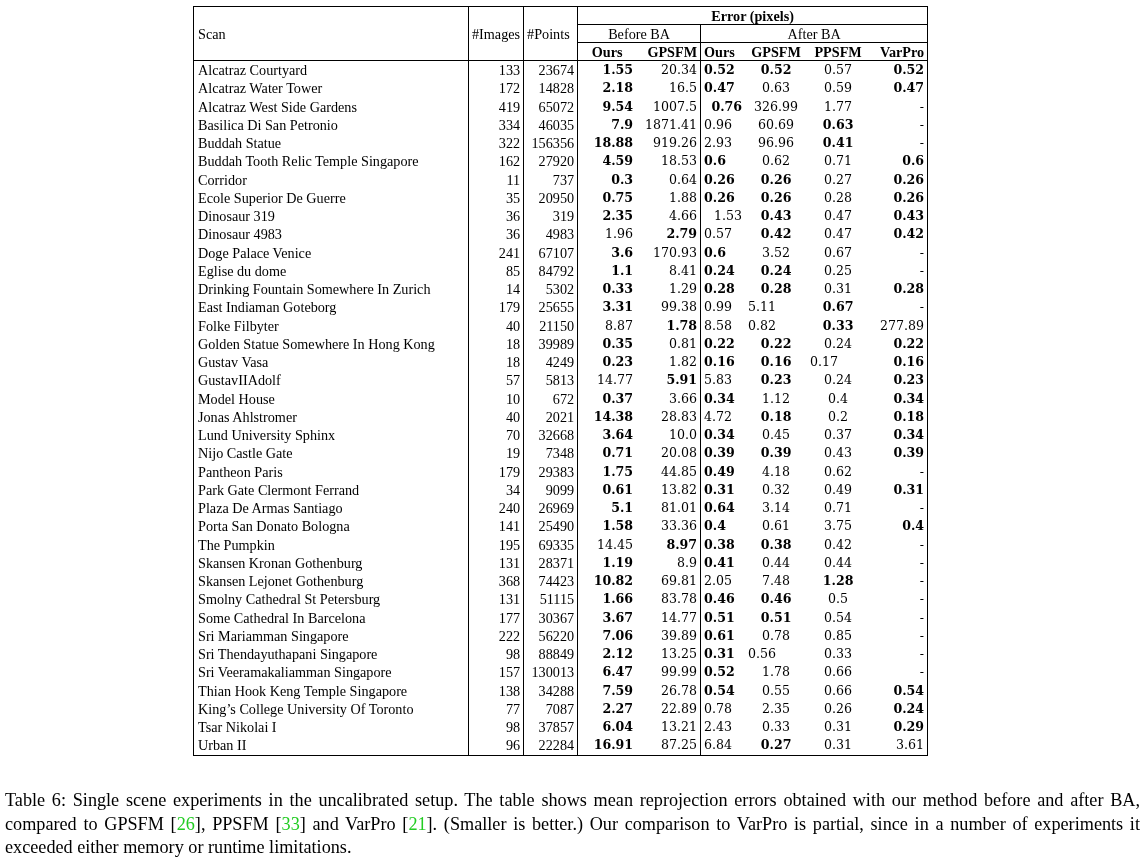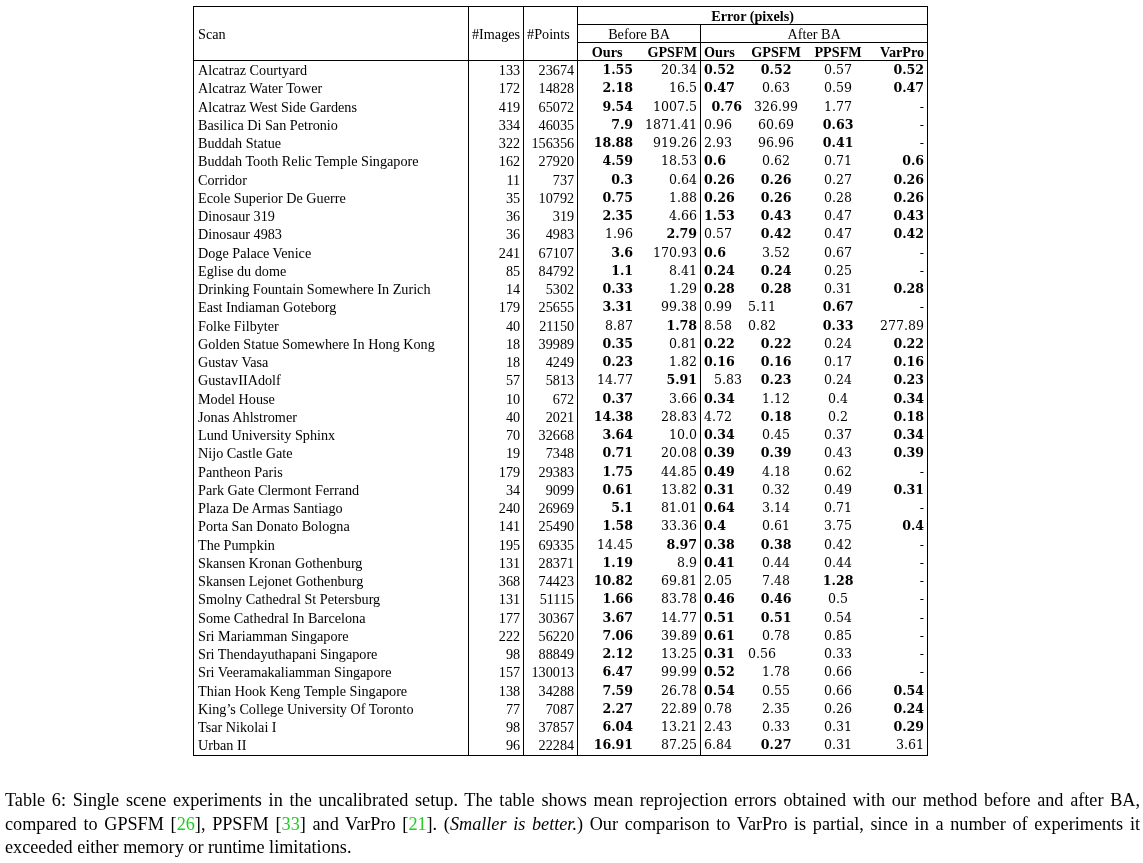--- a/index.html
+++ b/index.html
@@ -26,21 +26,21 @@
     .bt { border-top: 1px solid #000; }
     .hdr-text { text-align: left; }
     .center { text-align: center; }
     .sub { font-weight: bold; text-align: center; }
     #caption {
       position: absolute; left: 5px; top: 789px; width: 1135px;
       font-family: "Liberation Serif", serif; font-size: 18.2px; line-height: 23.5px;
       text-align: justify;
     }
     .cite { color: #22cc22; }
-    .ital { font-style: italic; }
+    .ital { }
   </style>
 </head>
 <body>
 
 <div id="tbl-wrap">
   <table class="outer">
     <thead>
       <tr>
         <th class="scan-col hdr-text" rowspan="3">Scan</th>
         <th class="img-col vl hdr-text" rowspan="3" style="text-align:left;">#Images</th>
@@ -134,35 +134,35 @@
           <td class="num vl b">0.3</td>
           <td class="num">0.64</td>
           <td class="num vl b" style="text-align: left;">0.26</td>
           <td class="num b" style="text-align: center;">0.26</td>
           <td class="num" style="text-align: center;">0.27</td>
           <td class="num b">0.26</td>
         </tr>
         <tr>
           <td class="scan-col">Ecole Superior De Guerre</td>
           <td class="img-col vl">35</td>
-          <td class="pts-col vl">10792</td>
+          <td class="pts-col vl">20950</td>
           <td class="num vl b">0.75</td>
           <td class="num">1.88</td>
           <td class="num vl b" style="text-align: left;">0.26</td>
           <td class="num b" style="text-align: center;">0.26</td>
           <td class="num" style="text-align: center;">0.28</td>
           <td class="num b">0.26</td>
         </tr>
         <tr>
           <td class="scan-col">Dinosaur 319</td>
           <td class="img-col vl">36</td>
           <td class="pts-col vl">319</td>
           <td class="num vl b">2.35</td>
           <td class="num">4.66</td>
-          <td class="num vl" style="text-align: left; font-weight: bold;">1.53</td>
+          <td class="num vl" style="text-align: right;">1.53</td>
           <td class="num b" style="text-align: center;">0.43</td>
           <td class="num" style="text-align: center;">0.47</td>
           <td class="num b">0.43</td>
         </tr>
         <tr>
           <td class="scan-col">Dinosaur 4983</td>
           <td class="img-col vl">36</td>
           <td class="pts-col vl">4983</td>
           <td class="num vl">1.96</td>
           <td class="num b">2.79</td>
@@ -238,30 +238,30 @@
           <td class="num b">0.22</td>
         </tr>
         <tr>
           <td class="scan-col">Gustav Vasa</td>
           <td class="img-col vl">18</td>
           <td class="pts-col vl">4249</td>
           <td class="num vl b">0.23</td>
           <td class="num">1.82</td>
           <td class="num vl b" style="text-align: left;">0.16</td>
           <td class="num b" style="text-align: center;">0.16</td>
-          <td class="num" style="text-align: center;">0.17</td>
+          <td class="num" style="text-align: left;">0.17</td>
           <td class="num b">0.16</td>
         </tr>
         <tr>
           <td class="scan-col">GustavIIAdolf</td>
           <td class="img-col vl">57</td>
           <td class="pts-col vl">5813</td>
           <td class="num vl">14.77</td>
           <td class="num b">5.91</td>
-          <td class="num vl" style="text-align: right; margin-left: 20px;">5.83</td>
+          <td class="num vl" style="text-align: left; margin-left: 20px;">5.83</td>
           <td class="num b" style="text-align: center;">0.23</td>
           <td class="num" style="text-align: center;">0.24</td>
           <td class="num b">0.23</td>
         </tr>
         <tr>
           <td class="scan-col">Model House</td>
           <td class="img-col vl">10</td>
           <td class="pts-col vl">672</td>
           <td class="num vl b">0.37</td>
           <td class="num">3.66</td>

